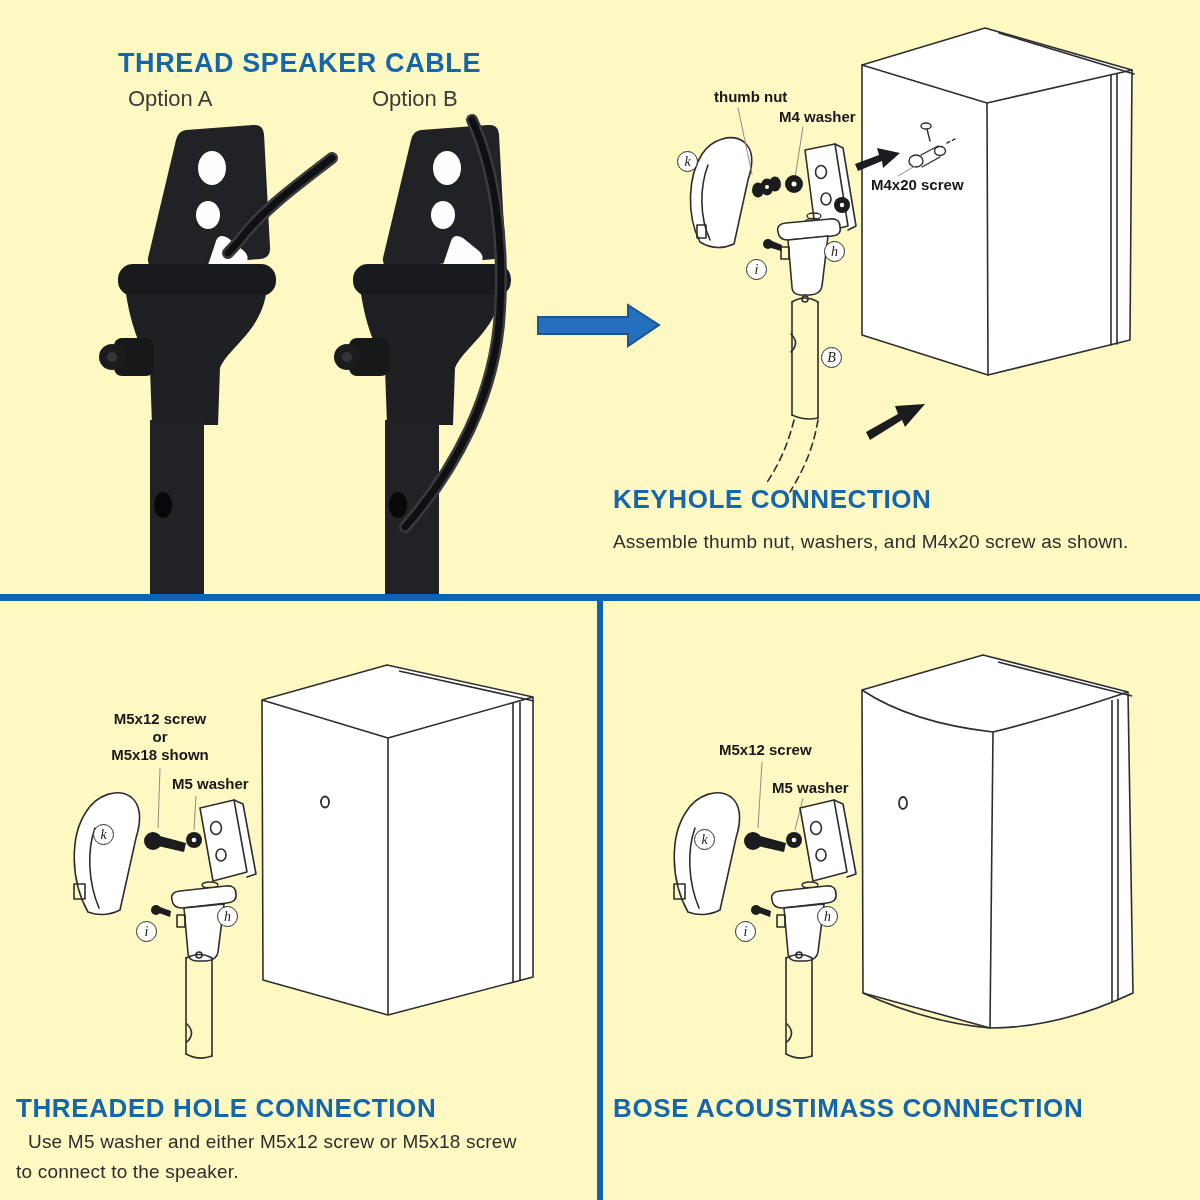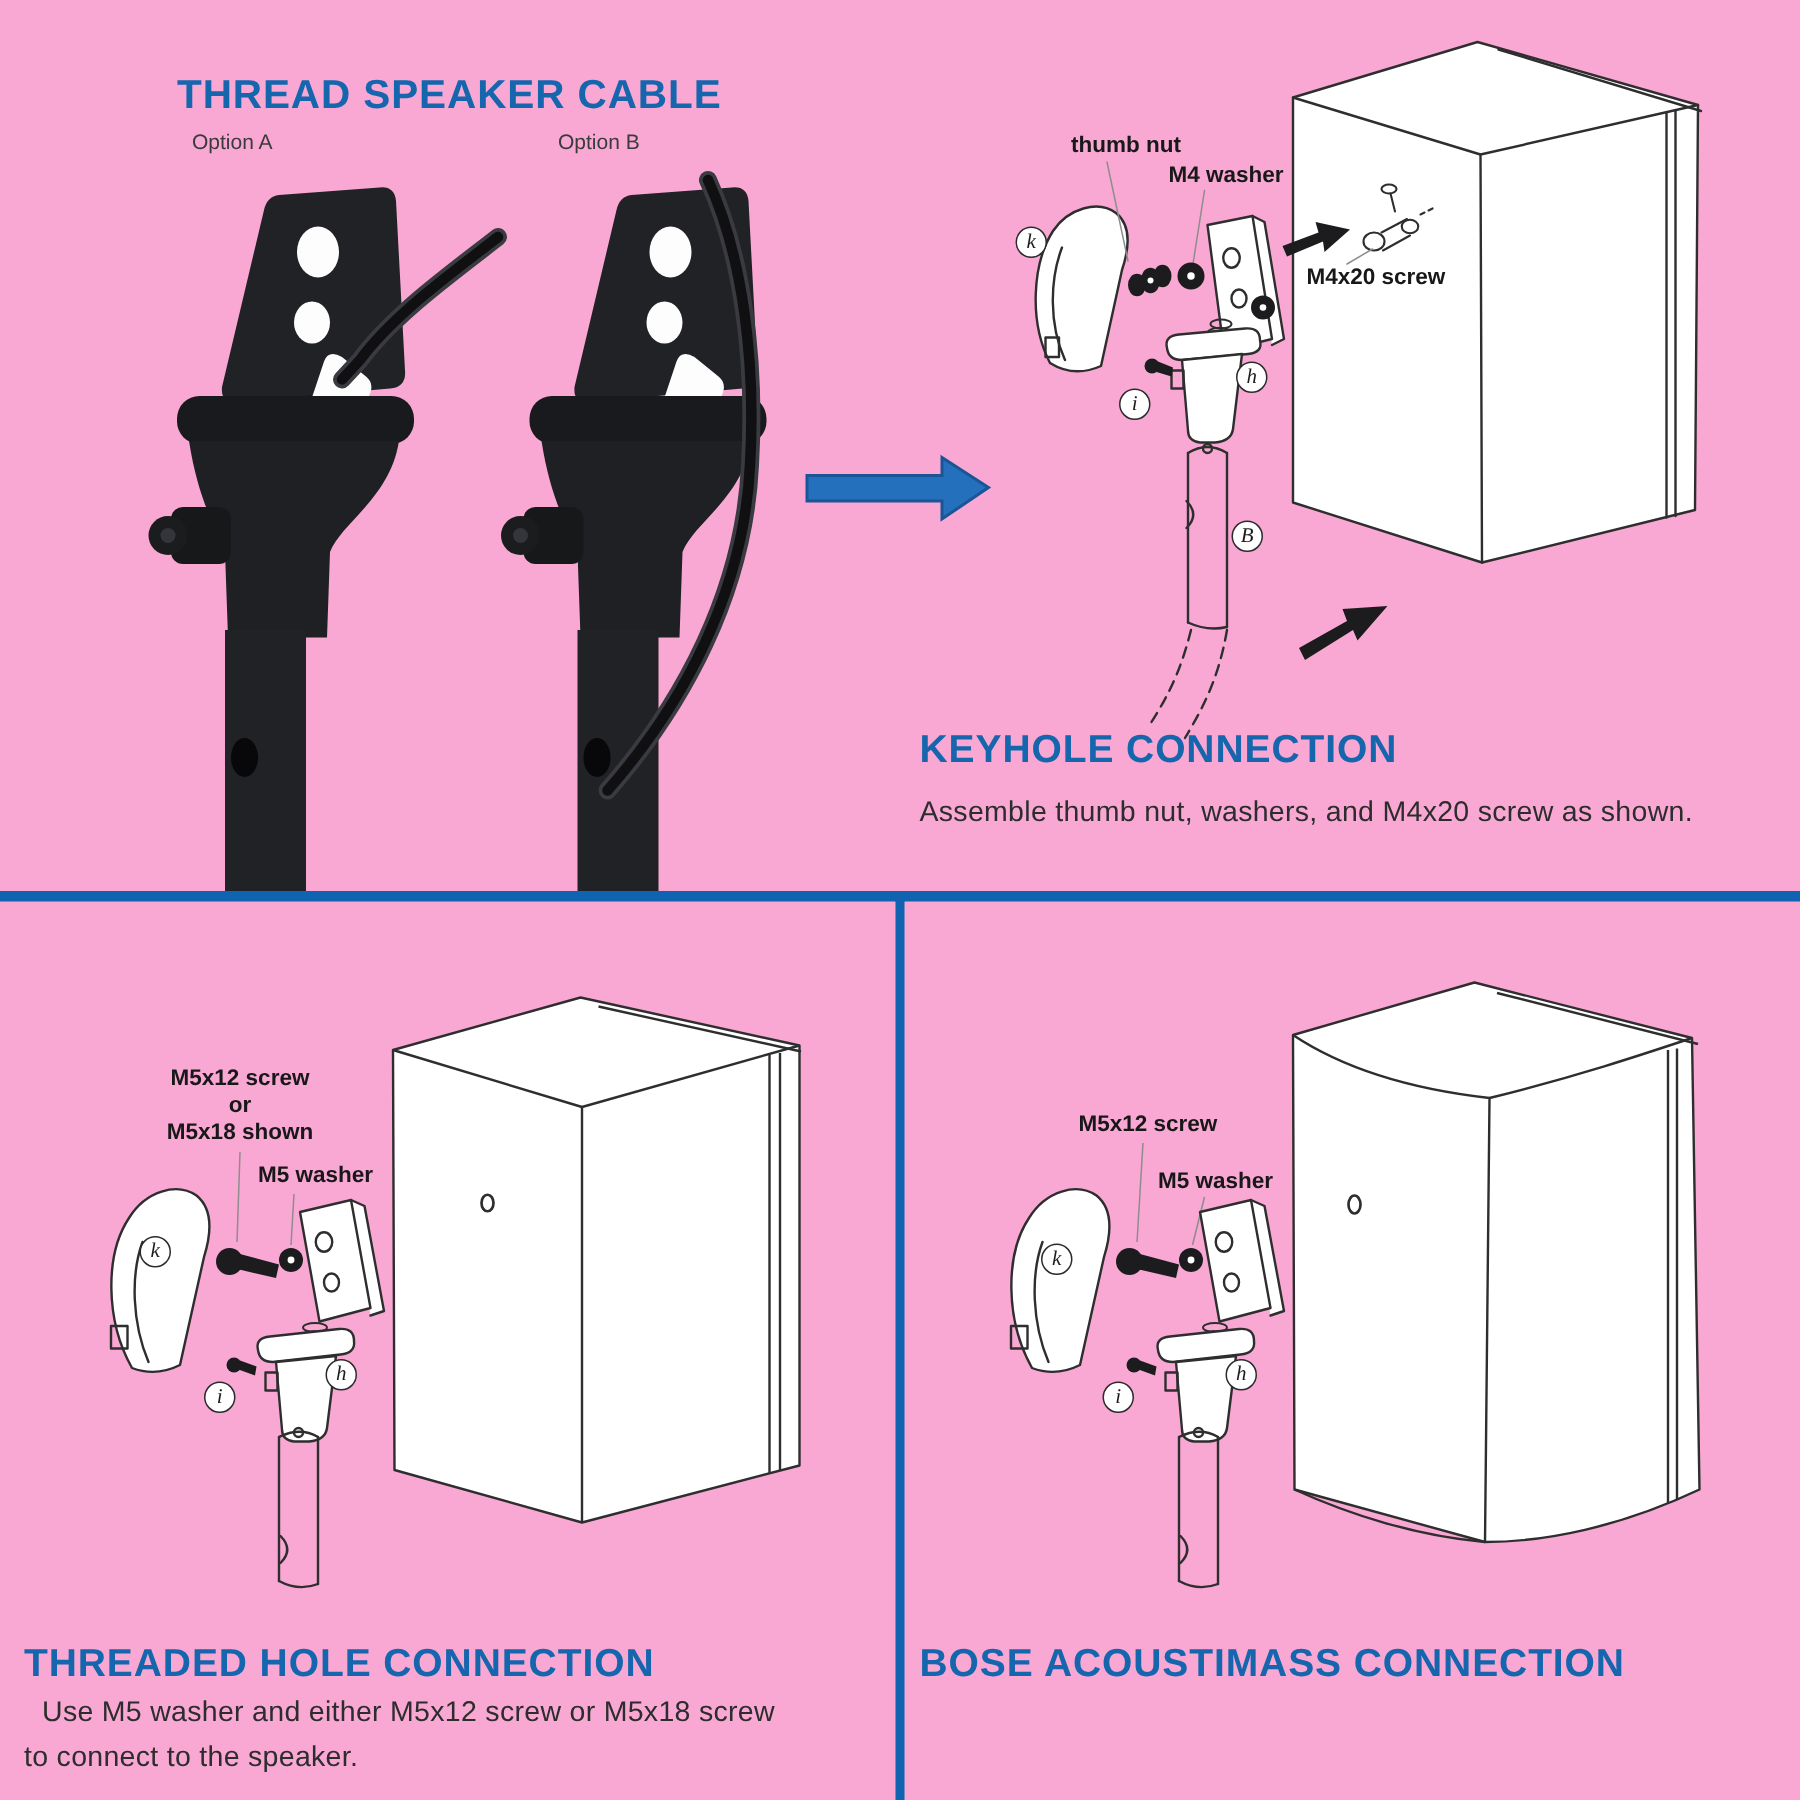--- a/index.html
+++ b/index.html
@@ -1,22 +1,22 @@
 <!DOCTYPE html>
 <html><head>
 <meta charset="utf-8">
 <style>
   html,body{margin:0;padding:0;background:#ffffff;}
-  #sheet{position:relative;width:1200px;height:1200px;background:#f9a8d4;overflow:hidden;
+  #sheet{position:relative;width:1200px;height:1200px;background:#fef9c3;overflow:hidden;
          font-family:"Liberation Sans",sans-serif;}
   .abs{position:absolute;}
   .sec-title{font-weight:700;font-size:26px;letter-spacing:0.6px;color:#1566ad;white-space:nowrap;}
   .tl-title{font-size:27px;}
   .body-text{font-size:19px;color:#2d2d2d;letter-spacing:0.2px;white-space:nowrap;}
-  .opt-label{font-size:14px;color:#3b3b3b;white-space:nowrap;}
+  .opt-label{font-size:22px;color:#3b3b3b;white-space:nowrap;}
   .plabel{font-size:15px;font-weight:700;color:#181818;white-space:nowrap;}
   .pstack{width:140px;text-align:center;line-height:18px;}
   .circ{width:21px;height:21px;border:1.5px solid #2b2b2b;border-radius:50%;
         display:flex;align-items:center;justify-content:center;
         font-family:"Liberation Serif",serif;font-style:italic;font-size:14px;color:#1c1c1c;
         background:#ffffff;box-sizing:border-box;}
   .divider{background:#0f63b0;}
 </style>
 </head>
 <body>

